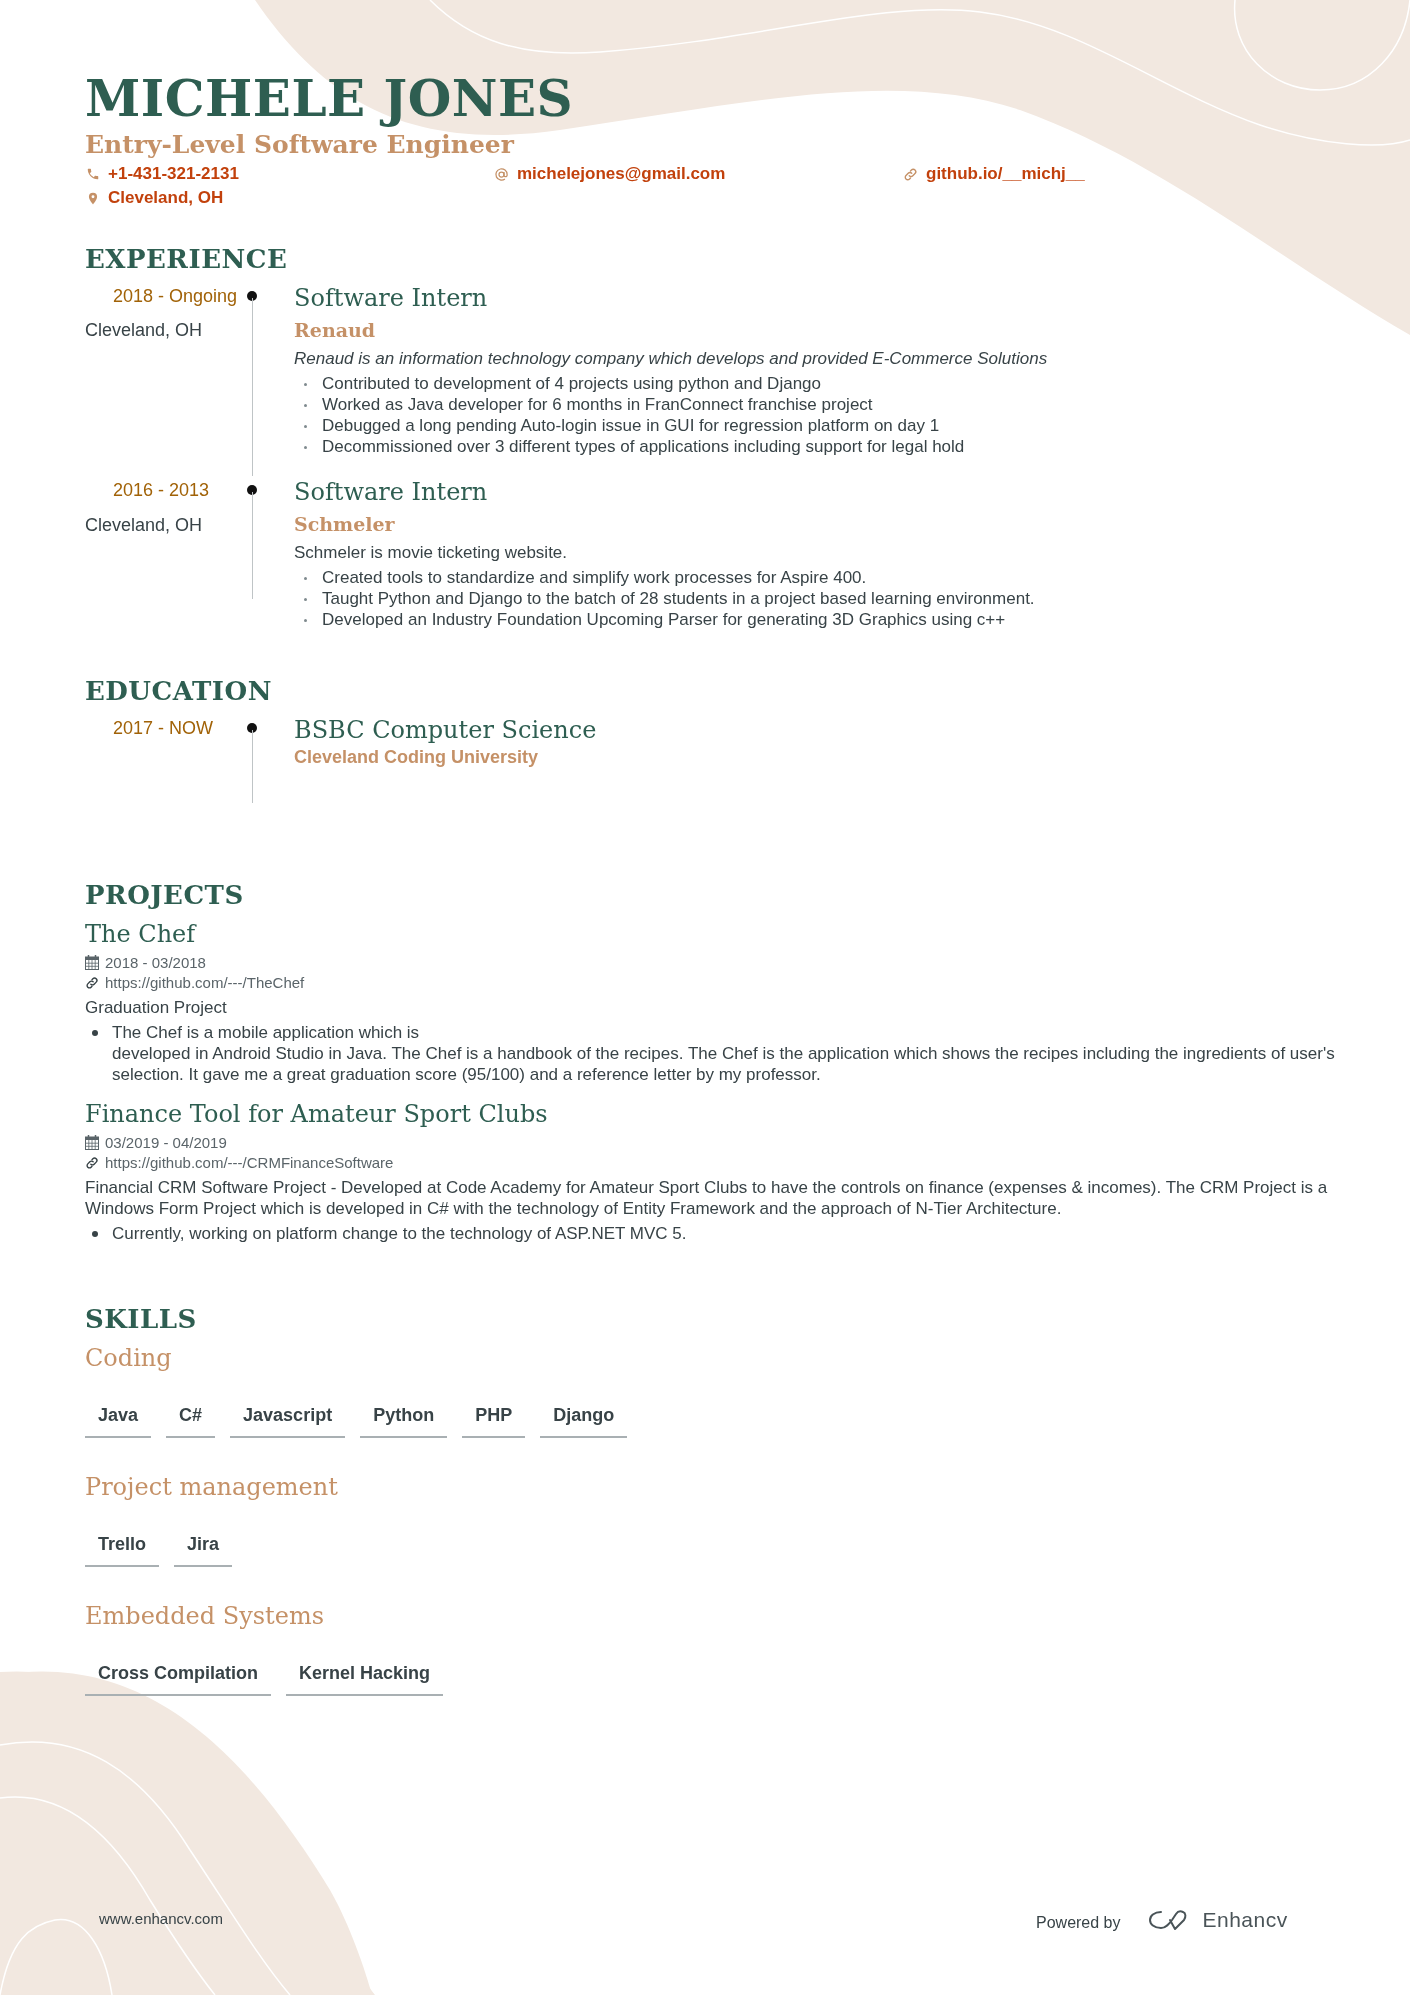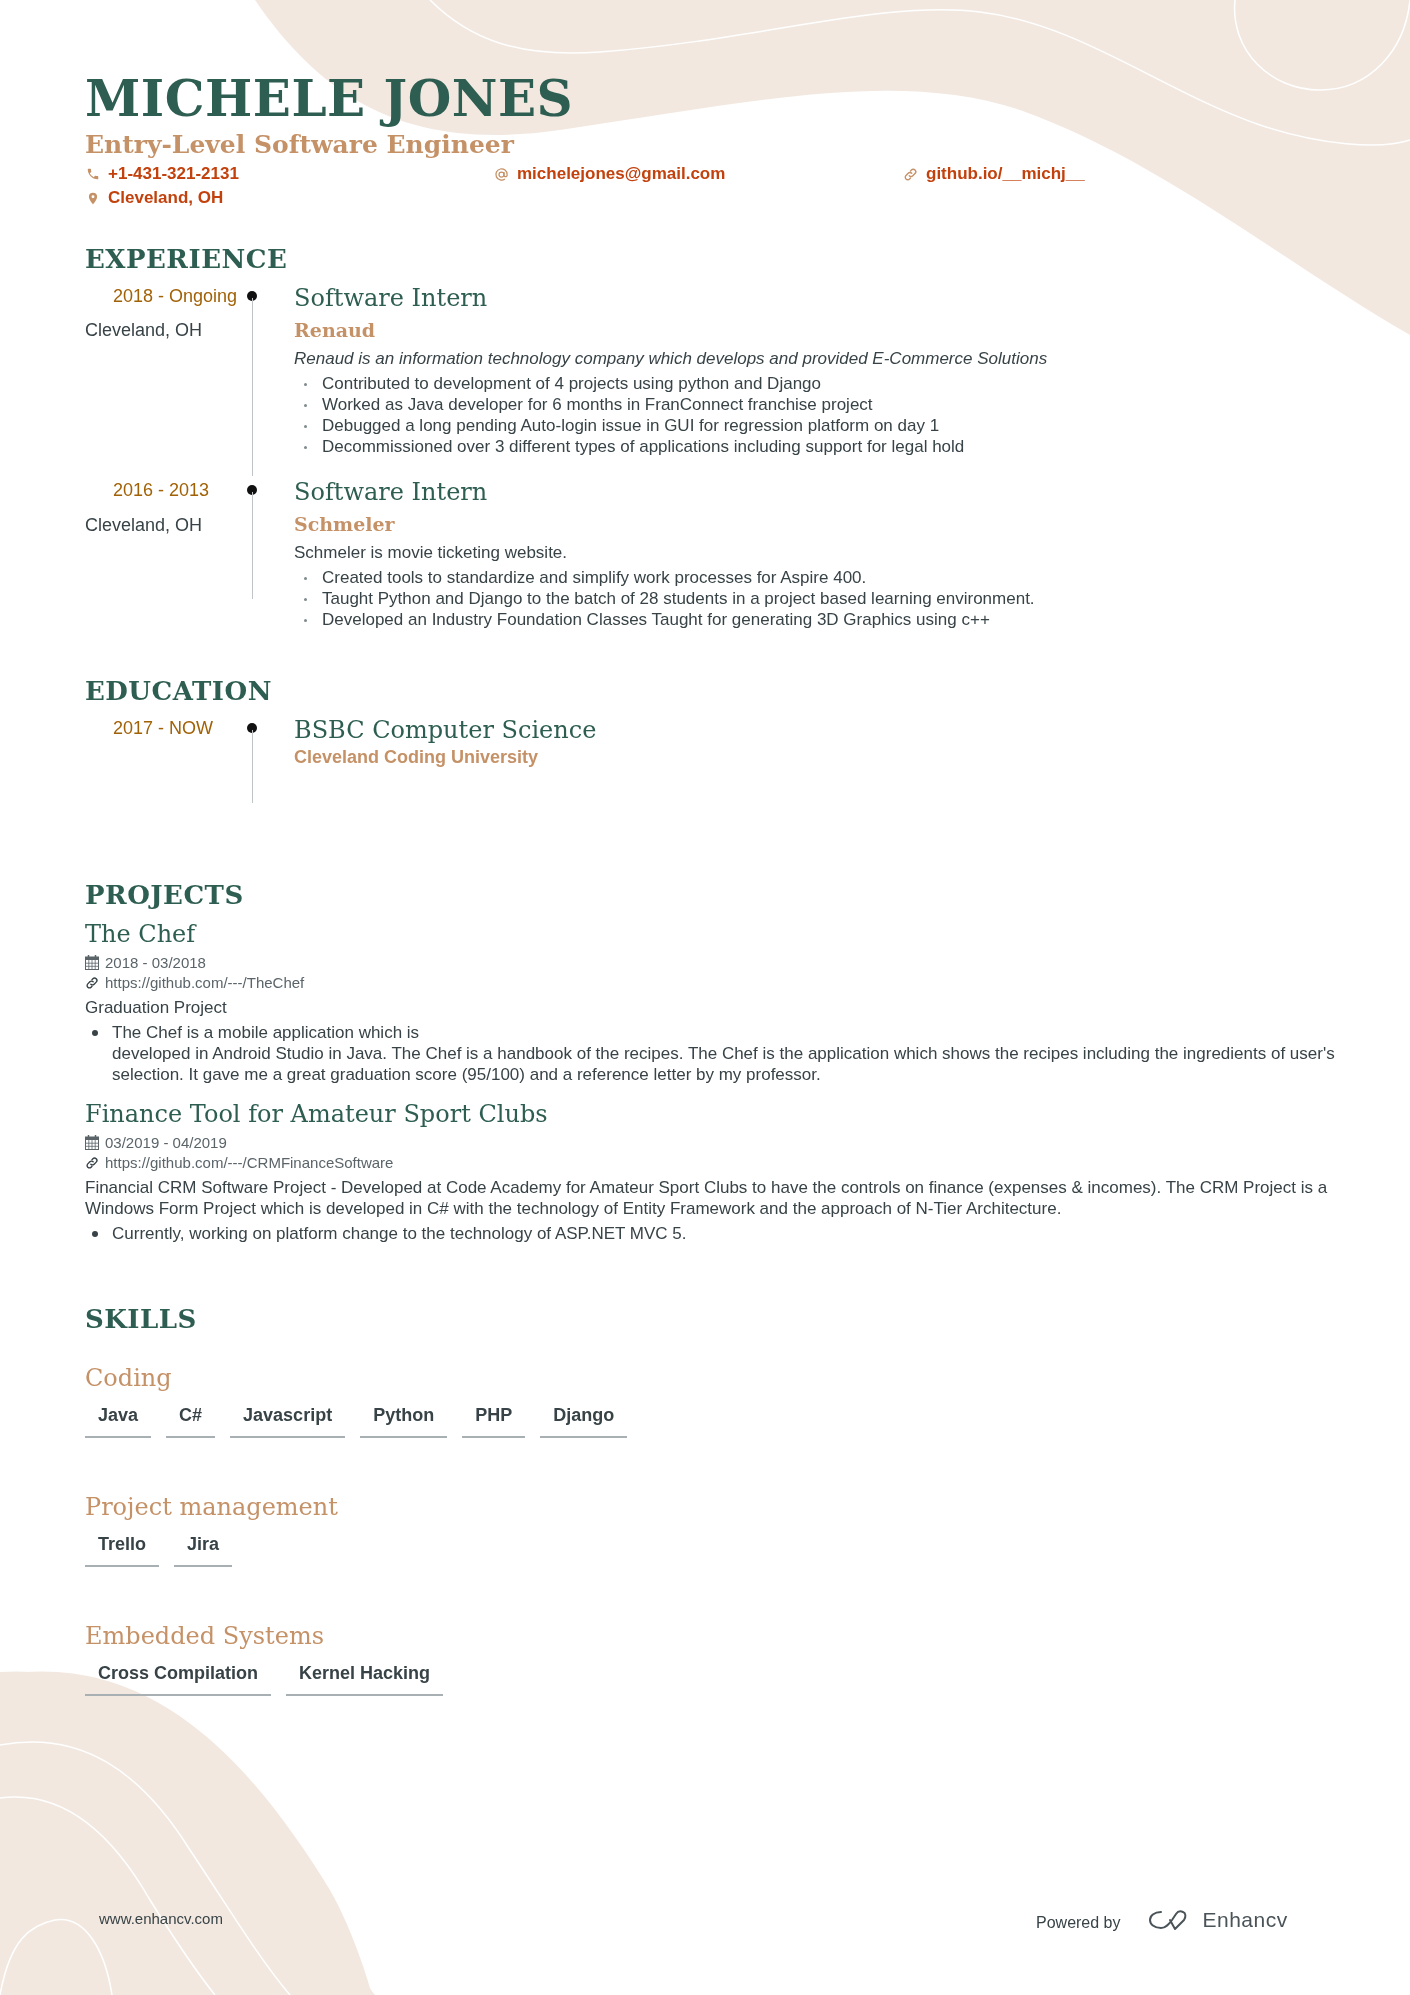--- a/index.html
+++ b/index.html
@@ -33,21 +33,21 @@
 
     .proj { position: absolute; left: 85px; width: 1270px; }
     .proj-title { font-size: 24px; color: #2e5e51; line-height: 1.2; }
     .proj-meta { display: flex; align-items: center; font-size: 15px; color: #5a6469; line-height: 20px; }
     .proj-meta svg { margin-right: 6px; }
     .proj-desc { font-size: 17px; color: #384347; line-height: 21px; margin-top: 4px; }
     ul.dots { list-style: none; margin-top: 4px; }
     ul.dots li { position: relative; padding-left: 27px; font-size: 17px; line-height: 21px; color: #384347; }
     ul.dots li::before { content: ""; position: absolute; left: 7px; top: 8px; width: 6px; height: 6px; border-radius: 50%; background: #384347; }
 
-    .skill-group { position: absolute; left: 85px; font-size: 24px; color: #c59167; line-height: 1; margin-top: 20px; }
+    .skill-group { position: absolute; left: 85px; font-size: 24px; color: #c59167; line-height: 1; }
     .tags { position: absolute; left: 85px; display: flex; gap: 15px; }
     .tag { font-size: 18px; font-weight: bold; color: #384347; padding: 0 13px 10px 13px; border-bottom: 2px solid #a9b0b3; line-height: 22px; }
 
     .footer-url { position: absolute; left: 99px; top: 1910px; font-size: 15px; color: #384347; }
     .powered { position: absolute; left: 1036px; top: 1908px; display: flex; align-items: flex-end; font-size: 16px; color: #384347; }
     .powered .brand { display: flex; align-items: center; margin-left: 26px; font-size: 21px; color: #4a5458; letter-spacing: 0.5px; }
     .powered .brand svg { margin-right: 10px; }
   </style>
 </head>
 <body>
@@ -120,21 +120,21 @@
   <div class="tl-loc" style="top:515px;">Cleveland, OH</div>
   <div class="tl-dot" style="top:485px;"></div>
   <div class="tl-line" style="top:492px; height:107px;"></div>
   <div class="entry" style="top:478px;">
     <div class="entry-title serif">Software Intern</div>
     <div class="entry-company serif">Schmeler</div>
     <div class="entry-desc">Schmeler is movie ticketing website.</div>
     <ul class="bullets">
       <li>Created tools to standardize and simplify work processes for Aspire 400.</li>
       <li>Taught Python and Django to the batch of 28 students in a project based learning environment.</li>
-      <li>Developed an Industry Foundation Classes Taught for generating 3D Graphics using c++</li>
+      <li>Developed an Industry Foundation Upcoming Parser for generating 3D Graphics using c++</li>
     </ul>
   </div>
 
   <div class="section-title serif" style="top:678px;">EDUCATION</div>
   <div class="tl-date" style="top:718px;">2017 - NOW</div>
   <div class="tl-dot" style="top:723px;"></div>
   <div class="tl-line" style="top:730px; height:73px;"></div>
   <div class="entry" style="top:716px;">
     <div class="entry-title serif">BSBC Computer Science</div>
     <div class="entry-company sans">Cleveland Coding University</div>

